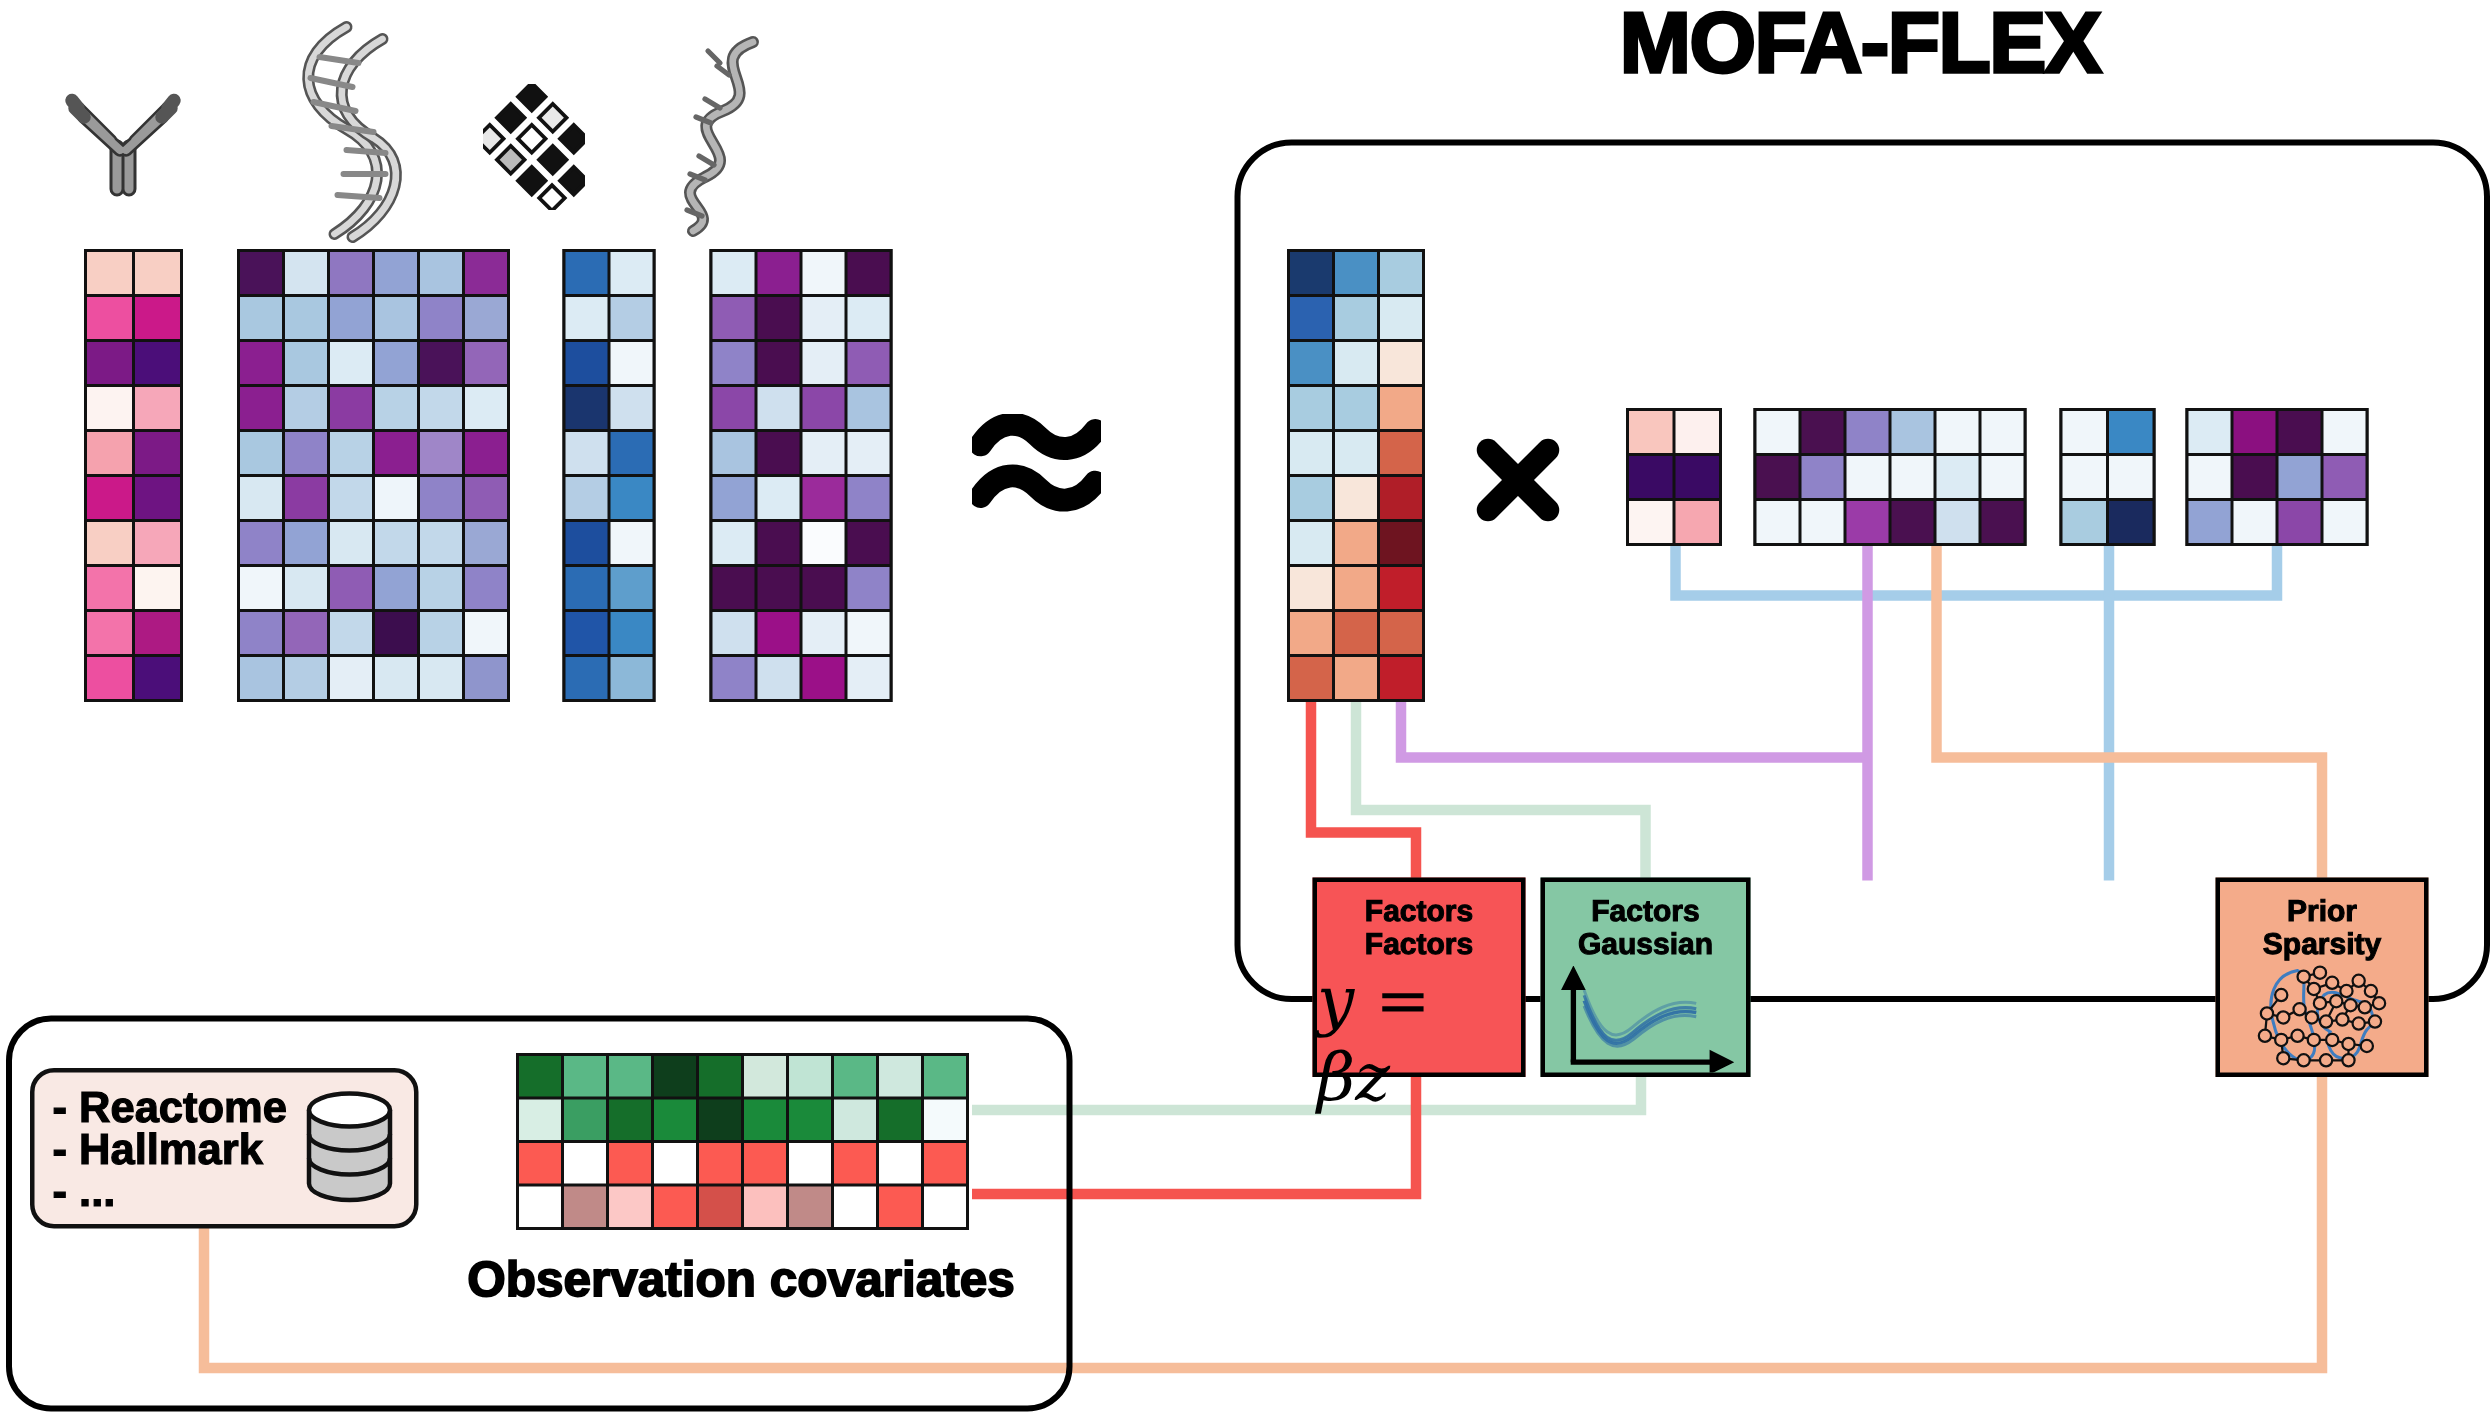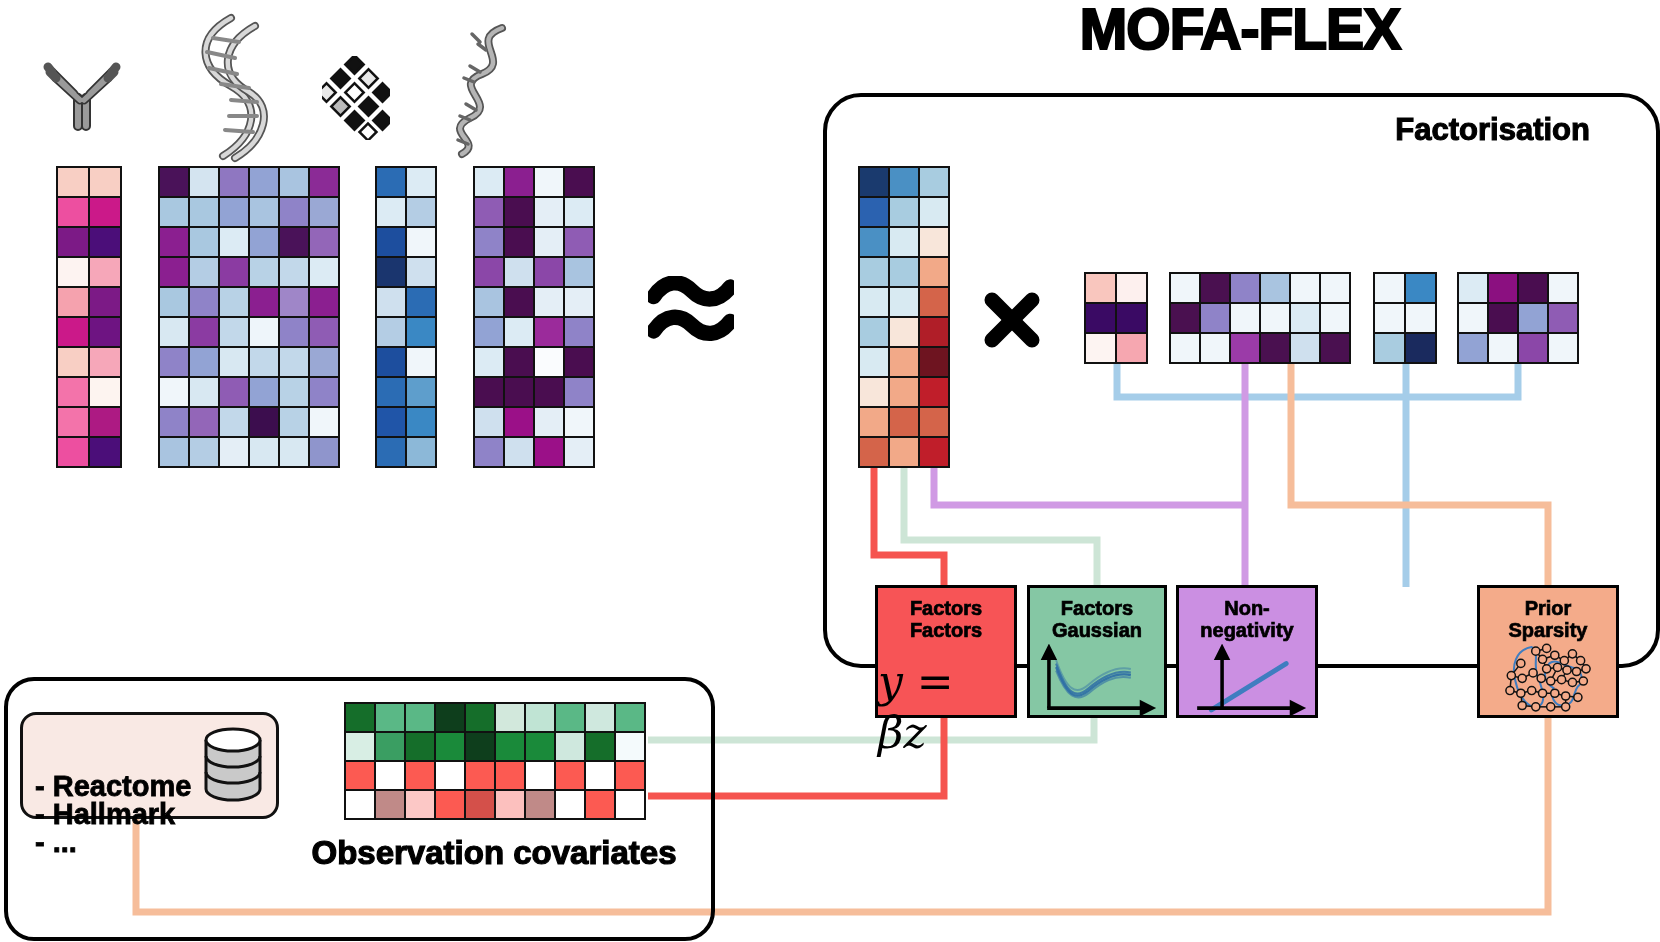--- a/index.html
+++ b/index.html
@@ -9,21 +9,21 @@
   .matrix{position:absolute;display:grid;background:#111;border:2px solid #111;gap:2px;}
   .matrix .cell{width:100%;height:100%;}
   .bigbox{position:absolute;border:4.5px solid #000;border-radius:38px;background:transparent;}
   .panelbox{position:absolute;border:4.5px solid #000;border-radius:30px;background:transparent;}
   .title{font-weight:900;-webkit-text-stroke:2.2px #000;letter-spacing:-1px;}
   .sectionlabel{font-weight:900;-webkit-text-stroke:1.2px #000;}
   .compbox{position:absolute;border:3.5px solid #000;box-sizing:border-box;
            display:flex;flex-direction:column;align-items:center;}
   .comptitle{font-size:20px;font-weight:800;-webkit-text-stroke:0.7px #000;
              text-align:center;line-height:1.12;margin-top:9px;}
-  .formula{font-family:"DejaVu Serif",serif;font-style:italic;font-size:44px;margin-top:14px;}
+  .formula{font-family:"DejaVu Serif",serif;font-style:italic;font-size:44px;}
   .pinkbox{position:absolute;background:#f9e9e4;border:3px solid #111;border-radius:16px;}
   .kbline{font-size:29px;font-weight:800;-webkit-text-stroke:0.8px #000;line-height:28px;white-space:nowrap;}
   .centerx{transform:translateX(-50%);}
 </style>
 </head>
 <body>
 
 <div id="canvas">
 
   <svg class="abs" style="left:0;top:0;z-index:2;" width="1660" height="942">
@@ -237,21 +237,20 @@
       <path d="M6,20 C18,2 34,2 46,14 C58,26 74,26 86,10"></path>
       <path d="M6,56 C18,38 34,38 46,50 C58,62 74,62 86,46"></path>
     </g>
   </svg>
 
   <div class="bigbox" style="left:823px;top:93px;width:829px;height:567px;z-index:1;"></div>
 
   <div class="abs title centerx" style="left:1240px;top:-4px;font-size:57px;z-index:3;">MOFA-FLEX</div>
 
   <div class="abs" style="right:70px;top:112px;text-align:right;z-index:3;font-size:31px;font-weight:900;-webkit-text-stroke:1.1px #000;line-height:1.18;">
-    <div>Factorisation</div>
   </div>
 
   <div class="matrix" style="left: 858px; top: 166px; z-index: 3; grid-template-columns: repeat(3, 28px); grid-auto-rows: 28px;">
       <div class="cell" style="background: rgb(26, 58, 110);"></div>
       <div class="cell" style="background: rgb(74, 144, 196);"></div>
       <div class="cell" style="background: rgb(168, 204, 224);"></div>
       <div class="cell" style="background: rgb(43, 98, 176);"></div>
       <div class="cell" style="background: rgb(168, 204, 224);"></div>
       <div class="cell" style="background: rgb(216, 234, 242);"></div>
       <div class="cell" style="background: rgb(74, 144, 196);"></div>
@@ -361,35 +360,20 @@
       </g>
       <g stroke="#000" stroke-width="4" fill="#000">
         <line x1="16" y1="72" x2="16" y2="14"></line>
           <polygon points="16,4 10,16 22,16"></polygon>
         <line x1="14" y1="72" x2="122" y2="72"></line>
           <polygon points="132,72 120,66 120,78"></polygon>
       </g>
     </svg>
   </div>
 
-  <div class="compbox" style="left: 1176px; top: 585px; width: 142px; height: 133px; z-index: 4; background-color: rgb(203, 143, 226);">
-    <div class="comptitle">
-      <div>Non-</div>
-      <div>negativity</div>
-    </div>
-    <svg width="130" height="74" viewBox="0 0 140 80" style="margin-top:2px;">
-      <path d="M30,74 L114,22" fill="none" stroke-width="5.5" stroke-linecap="round" stroke="#3f7dc0"></path>
-      <g stroke="#000" stroke-width="4" fill="#000">
-        <line x1="42" y1="72" x2="42" y2="14"></line>
-          <polygon points="42,4 36,16 48,16"></polygon>
-        <line x1="14" y1="72" x2="122" y2="72"></line>
-          <polygon points="132,72 120,66 120,78"></polygon>
-      </g>
-    </svg>
-  </div>
 
 
   <div class="compbox" style="left: 1477px; top: 585px; width: 142px; height: 133px; z-index: 4; background-color: rgb(244, 171, 138);">
     <div class="comptitle">
       <div>Prior</div>
       <div>Sparsity</div>
     </div>
     <svg id="network-svg" width="132" height="72" viewBox="0 0 136 106" style="margin-top:1px;">
       <path d="M44,6 C20,10 14,34 20,56 C26,84 44,100 56,92 C66,85 58,62 52,48 C46,30 56,12 44,6 Z" fill="none" stroke-width="3" stroke="#3f7dc0"></path>
       <path d="M70,30 C58,44 64,60 76,66 C70,78 78,94 92,92 C108,90 104,74 112,64 C122,56 118,38 104,36 C92,34 80,22 70,30 Z" fill="none" stroke-width="3" stroke="#3f7dc0"></path>
@@ -458,21 +442,21 @@
         <circle cx="30" cy="92" r="6" fill="#f4ab8a" stroke="#111" stroke-width="2.2"></circle>
         <circle cx="50" cy="94" r="6" fill="#f4ab8a" stroke="#111" stroke-width="2.2"></circle>
         <circle cx="72" cy="94" r="6" fill="#f4ab8a" stroke="#111" stroke-width="2.2"></circle>
         <circle cx="94" cy="94" r="6" fill="#f4ab8a" stroke="#111" stroke-width="2.2"></circle>
       </svg>
   </div>
 
   <div class="panelbox" style="left:4px;top:677px;width:703px;height:256px;z-index:3;"></div>
 
   <div class="pinkbox" style="left: 20px; top: 712px; width: 253px; height: 101px; z-index: 4; background-color: rgb(249, 233, 228);">
-    <div class="abs" style="left:12px;top:10px;margin-top:47px;">
+    <div class="abs" style="left:12px;top:10px;">
       <div class="kbline">- Reactome</div>
       <div class="kbline">- Hallmark</div>
       <div class="kbline">- ...</div>
     </div>
     <svg class="abs" style="left:176px;top:10px;" width="68" height="80" viewBox="0 0 68 80">
       <path d="M7,15 V64 A27,11 0 0 0 61,64 V15" fill="#c9c9c9" stroke="#111" stroke-width="3"></path>
       <path d="M7,31 A27,11 0 0 0 61,31 M7,47 A27,11 0 0 0 61,47" fill="none" stroke="#111" stroke-width="3"></path>
       <ellipse cx="34" cy="15" rx="27" ry="11" fill="#fff" stroke="#111" stroke-width="3"></ellipse>
     </svg>
   </div>

